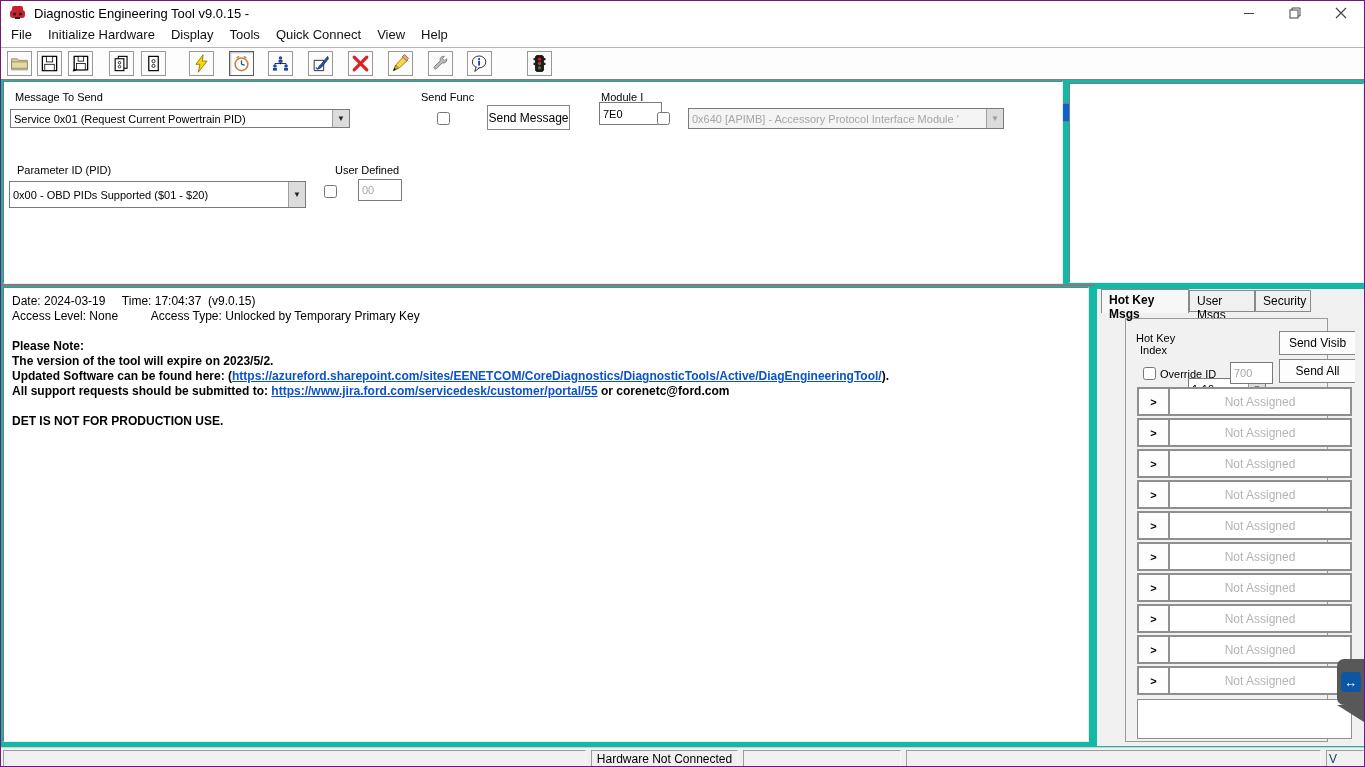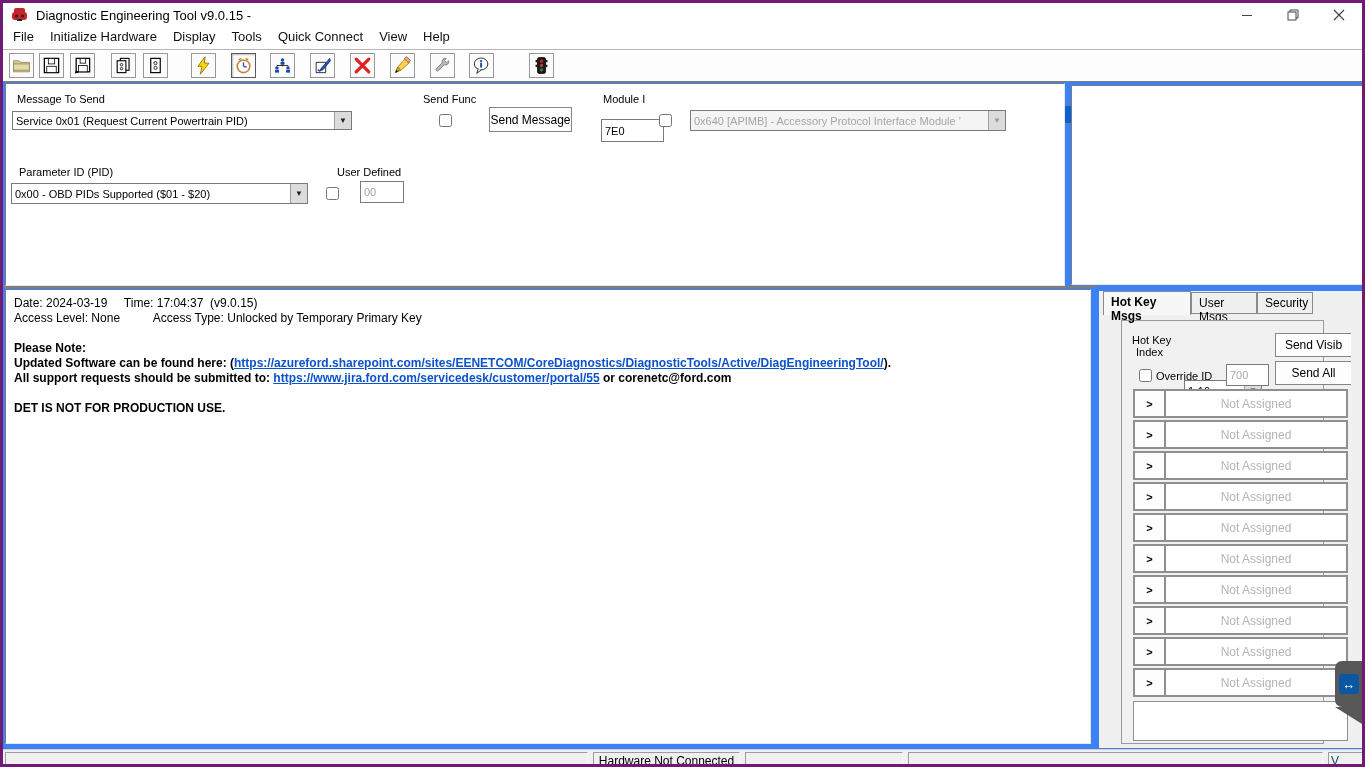--- a/index.html
+++ b/index.html
@@ -1,21 +1,21 @@
 <!DOCTYPE html>
 <html><head>
 <meta charset="utf-8">
 <style>
   * { box-sizing: border-box; margin: 0; padding: 0; }
   html,body { background:#d8d8d8; }
   #app {
     position: relative; width: 1365px; height: 767px;
-    background: #3b82f6; overflow: hidden;
+    background: #14b8a6; overflow: hidden;
     font-family: "Liberation Sans", sans-serif;
-    border: 3px solid #701a75;
+    border: 1px solid #701a75;
     color:#000;
   }
   
   #titlebar { position:absolute; left:0; top:0; width:100%; height:24px; background:#fff; display:flex; align-items:center; }
   #app-icon { width:18px; height:16px; margin:0 7px 0 8px; }
   #title-text { font-size:13px; color:#000; }
   .win-btn { width:46px; height:24px; display:flex; align-items:center; justify-content:center; }
   #win-controls { position:absolute; right:0; top:0; display:flex; }
   
   #menubar { position:absolute; left:0; top:24px; width:100%; height:22px; background:#fff; display:flex; align-items:flex-start; padding-left:2px; }
@@ -45,21 +45,21 @@
   a.loglink { color:#0b52cc; font-weight:bold; text-decoration:underline; }
   .lbl { position:absolute; font-size:11px; color:#000; white-space:nowrap; }
   .cb { position:absolute; width:13px; height:13px; accent-color:#444; }
   .tinput { position:absolute; border:1px solid #7a7a7a; background:#fff; font-size:11px; font-family:inherit; padding:0 3px; }
   .tinput.gray { color:#a6a6a6; }
   .btn { position:absolute; background:#fdfdfd; border:1px solid #868686; font-size:12px; font-family:inherit; color:#000; }
   
   #hk-panel { position:absolute; left:1096px; top:288px; width:268px; height:457px; background:#f0f0f0; }
   .tab { position:absolute; top:1px; height:22px; border:1px solid #8a8a8a; background:#f0f0f0; font-size:12px; padding:3px 7px 0 7px; }
   .tab.active { height:24px; top:0; background:#f7f7f7; font-weight:bold; border-bottom:none; z-index:2; }
-  #hk-group { position:absolute; left:22px; top:29px; width:203px; height:424px; border:1px solid #9a9a9a; background:#f1f1f1; }
+  #hk-group { position:absolute; left:28px; top:29px; width:203px; height:424px; border:1px solid #9a9a9a; background:#f1f1f1; }
   .hk-row { position:absolute; left:11px; width:215px; height:29px; border:2px solid #8f8f8f; display:flex; background:#fff; }
   .hk-row .hk-btn { width:31px; border-right:2px solid #8f8f8f; display:flex; align-items:center; justify-content:center; font-size:11px; font-weight:bold; background:#fdfdfd; }
   .hk-row .hk-val { flex:1; display:flex; align-items:center; justify-content:center; font-size:12px; color:#b4b4b4; }
   
   #statusbar { position:absolute; left:0; top:746px; width:100%; height:21px; background:#f0f0f0; border-top:1px solid #cfcfcf; }
   .sb-sec { position:absolute; top:2px; height:17px; background:#f0f0f0; border:1px solid; border-color:#9d9d9d #f8f8f8 #f8f8f8 #9d9d9d; font-size:12px; display:flex; align-items:center; justify-content:center; }
   
   #tv-dock { position:absolute; right:0; top:658px; width:27px; height:46px; background:#585858; border-radius:7px 0 0 7px; display:flex; align-items:center; justify-content:center; }
   #tv-tail { position:absolute; right:0; top:704px; width:0; height:0; border-top:17px solid #585858; border-left:27px solid transparent; }
   #tv-logo { width:20px; height:20px; background:#0b57a4; border-radius:4px; color:#fff; font-weight:bold; font-size:13px; display:flex; align-items:center; justify-content:center; }
@@ -225,45 +225,46 @@
   <div id="send-panel" class="sunken">
     <span class="lbl" style="left:11px; top:9px">Message To Send</span>
     <div class="combo" style="left:6px; top:27px; width:340px; height:19px;">
       <span class="txt">Service 0x01 (Request Current Powertrain PID)</span>
       <span class="arrow">▼</span>
     </div>
     <span class="lbl" style="left:417px; top:9px">Send Func</span>
     <input type="checkbox" class="cb" style="left: 433px; top: 30px;">
     <button class="btn" style="left:483px; top:23px; width:83px; height:25px;">Send Message</button>
     <span class="lbl" style="left:597px; top:9px">Module I</span>
-    <input class="tinput" style="left: 595px; top: 35px; width: 63px; height: 23px;" value="7E0">
+    <input class="tinput" style="left: 595px; top: 20px; width: 63px; height: 23px;" value="7E0">
     <input type="checkbox" class="cb" style="left: 653px; top: 30px;">
     <div class="combo disabled" style="left:684px; top:26px; width:316px; height:21px;">
       <span class="txt">0x640 [APIMB] - Accessory Protocol Interface Module '</span>
       <span class="arrow">▼</span>
     </div>
     <span class="lbl" style="left:13px; top:82px">Parameter ID (PID)</span>
-    <div class="combo" style="left:5px; top:99px; width:297px; height:21px;">
+    <div class="combo" style="left:5px; top:99px; width:297px; height:27px;">
       <span class="txt">0x00 - OBD PIDs Supported ($01 - $20)</span>
       <span class="arrow">▼</span>
     </div>
     <input type="checkbox" class="cb" style="left: 320px; top: 103px;">
     <span class="lbl" style="left:331px; top:82px">User Defined</span>
     <input class="tinput gray" style="left: 354px; top: 97px; width: 44px; height: 22px;" value="00">
   </div>
 
   <div id="spare-panel" class="sunken"></div>
 
   <div id="splitter"></div>
 
   <div id="log-panel" class="sunken">
     <div class="log-line">Date: 2024-03-19     Time: 17:04:37  (v9.0.15)</div>
     <div class="log-line">Access Level: None          Access Type: Unlocked by Temporary Primary Key</div>
     <div class="log-line"></div>
     <div class="log-line b">Please Note:</div>
+    <div class="log-line b">The version of the tool will expire on 2023/5/2.</div>
     <div class="log-line b"><span>Updated Software can be found here: (</span><a class="loglink" href="#">https://azureford.sharepoint.com/sites/EENETCOM/CoreDiagnostics/DiagnosticTools/Active/DiagEngineeringTool/</a><span>).</span></div>
     <div class="log-line b"><span>All support requests should be submitted to: </span><a class="loglink" href="#">https://www.jira.ford.com/servicedesk/customer/portal/55</a><span> or corenetc@ford.com</span></div>
     <div class="log-line"></div>
     <div class="log-line b" style="">DET IS NOT FOR PRODUCTION USE.</div>
   </div>
 
   <div id="hk-panel">
     <div class="tab active" style="left:4px; width:88px;">Hot Key Msgs</div>
     <div class="tab" style="left:92px; width:66px;">User Msgs</div>
     <div class="tab" style="left:158px; width:56px;">Security</div>

